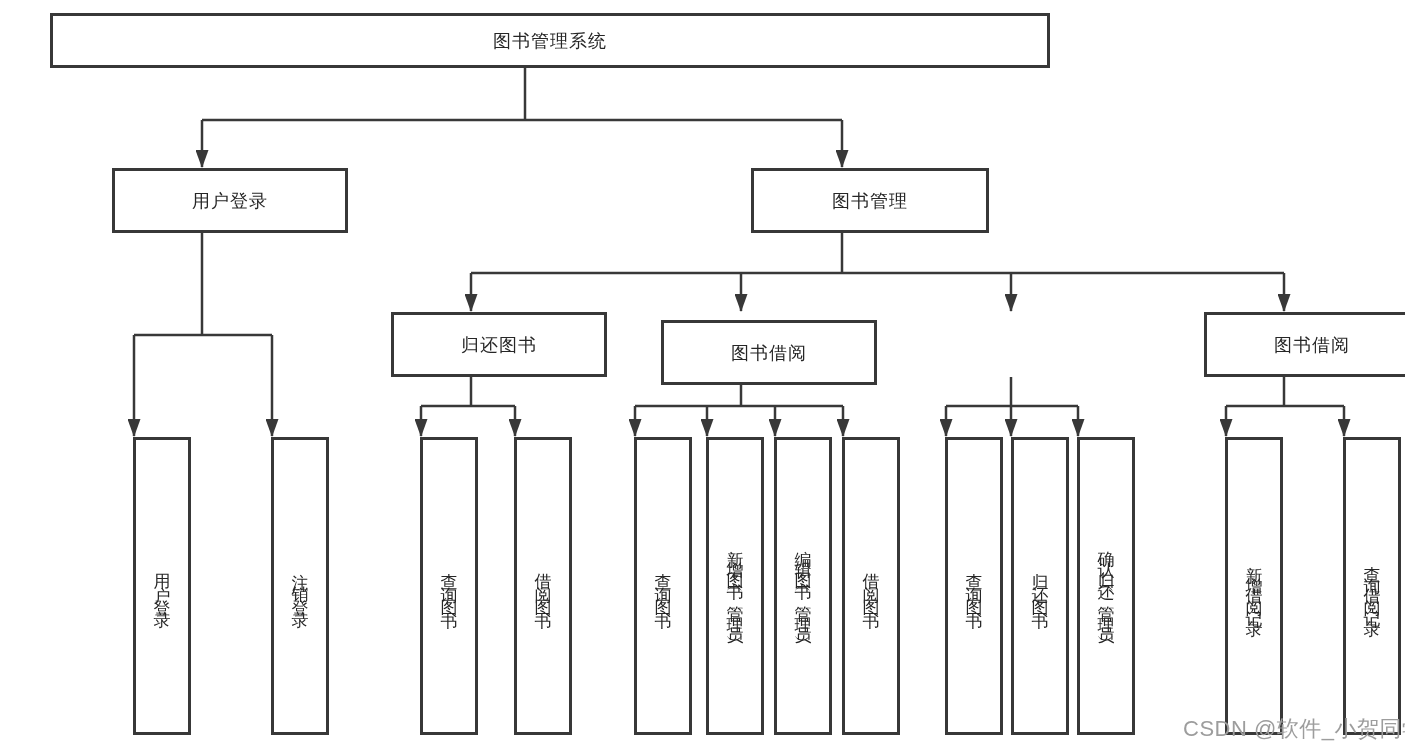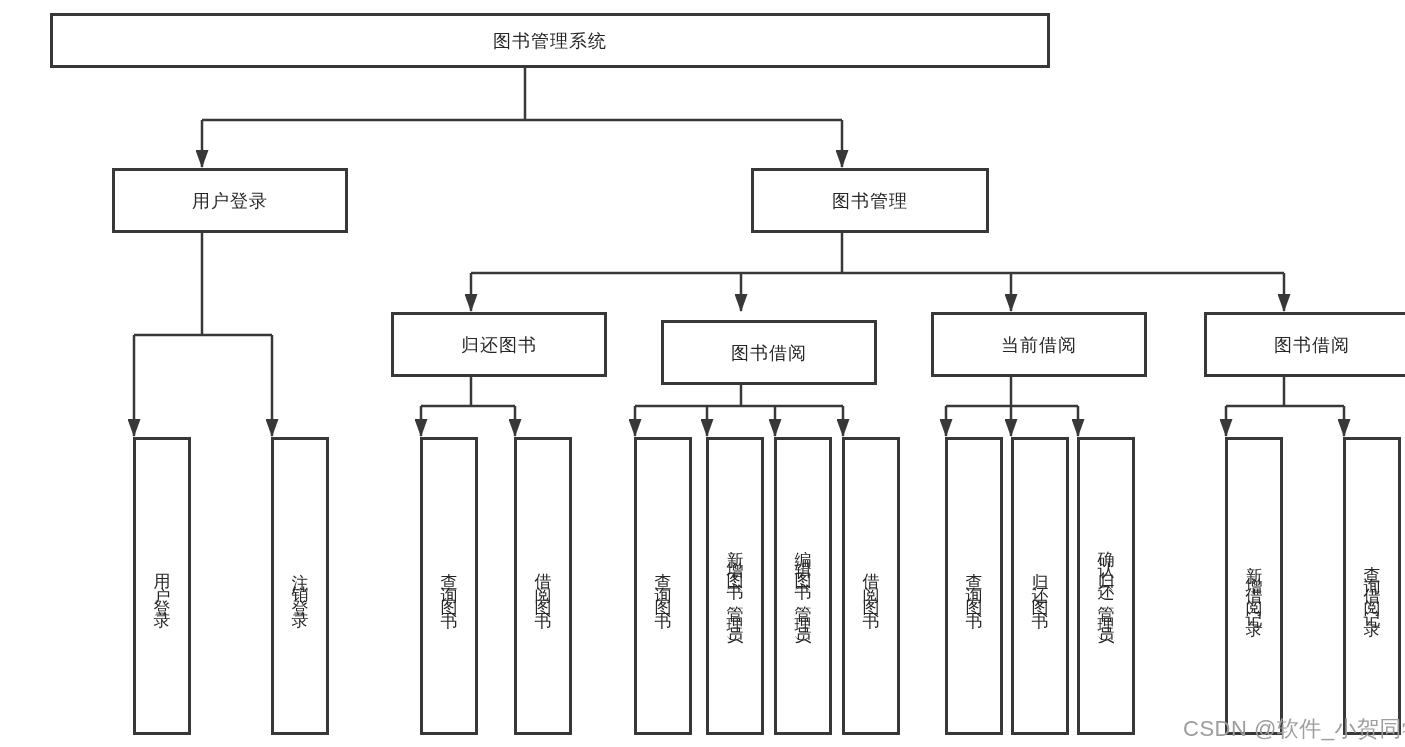--- a/index.html
+++ b/index.html
@@ -152,23 +152,20 @@
   <div class="node h" id="n-l2-1">
     <span>图书管理</span>
   </div>
 
   <div class="node h" id="n-l3-0">
     <span>归还图书</span>
   </div>
   <div class="node h" id="n-l3-1">
     <span>图书借阅</span>
   </div>
-  <div class="node h" id="n-l3-2">
-    <span>当前借阅</span>
-  </div>
   <div class="node h" id="n-l3-3">
     <span>图书借阅</span>
   </div>
 
   <div class="node v" id="leaf-0">
     <span class="vtext">用户登录</span>
   </div>
   <div class="node v" id="leaf-1">
     <span class="vtext">注销登录</span>
   </div>

